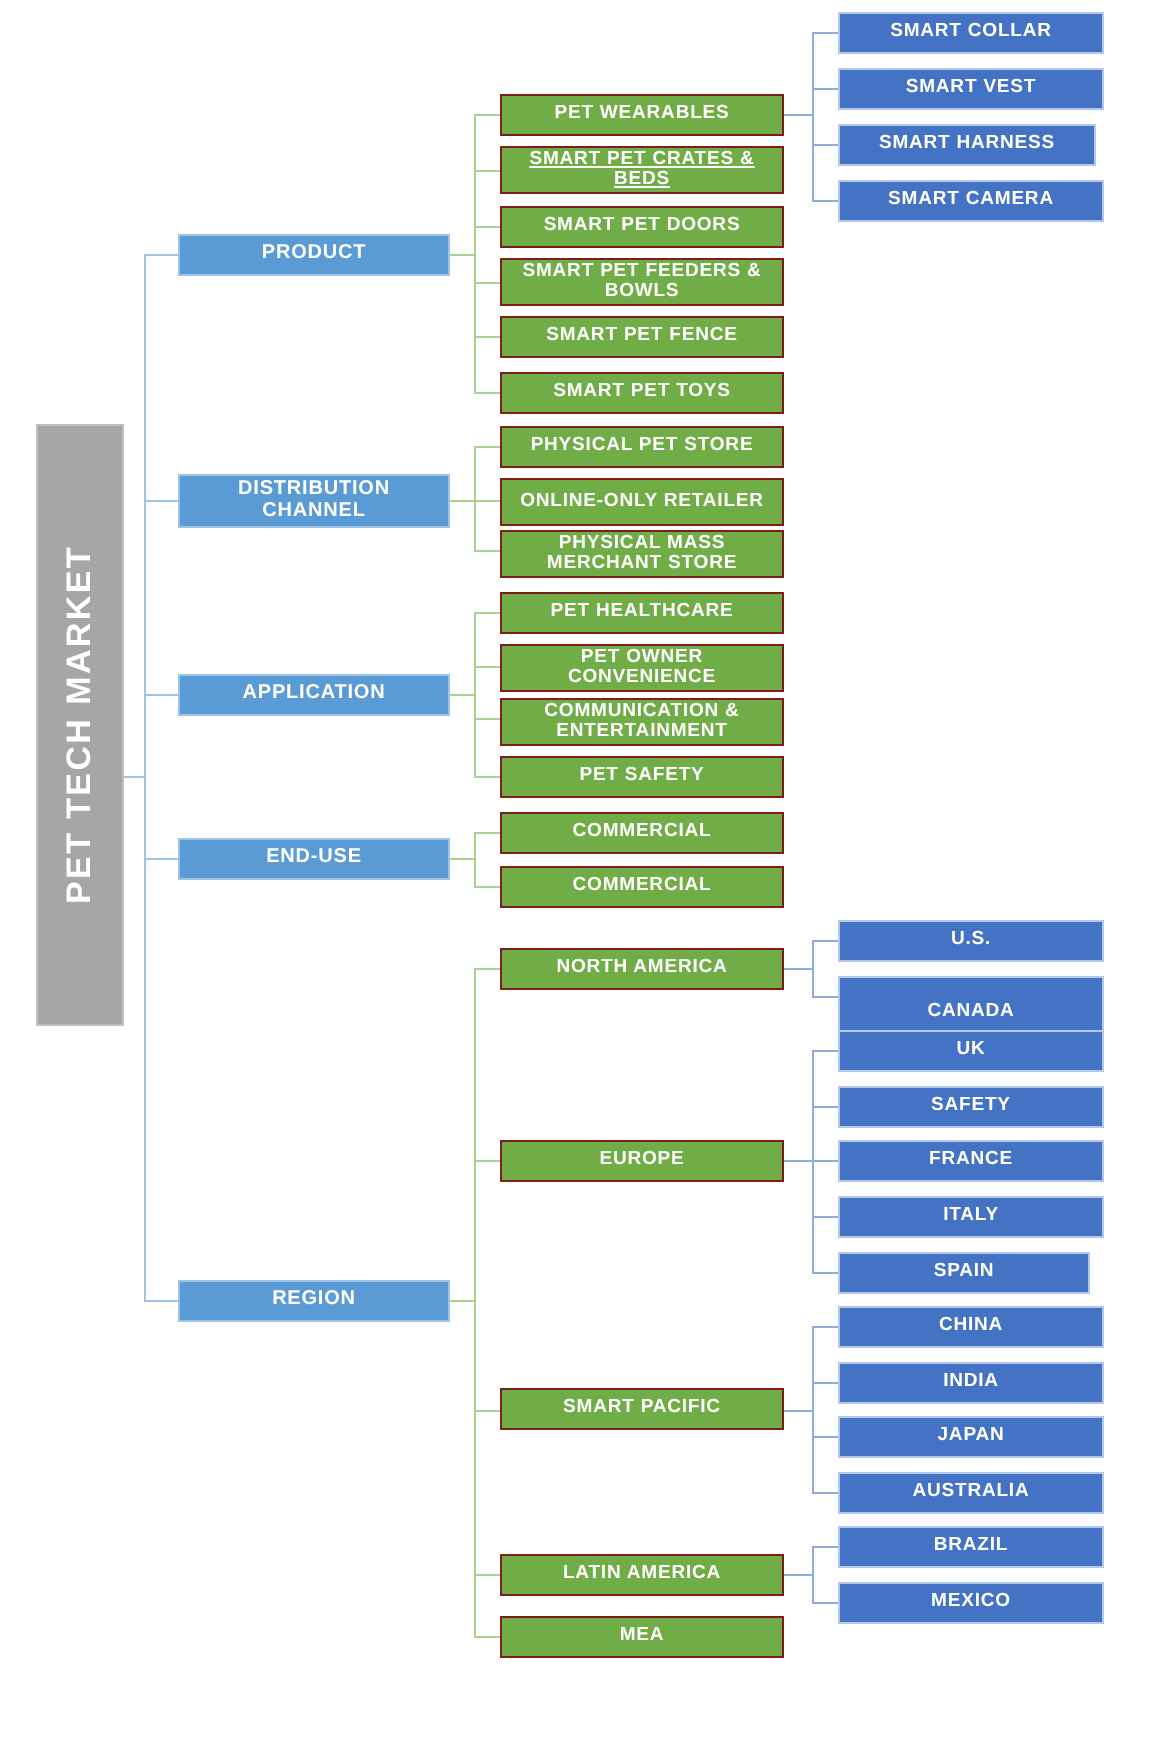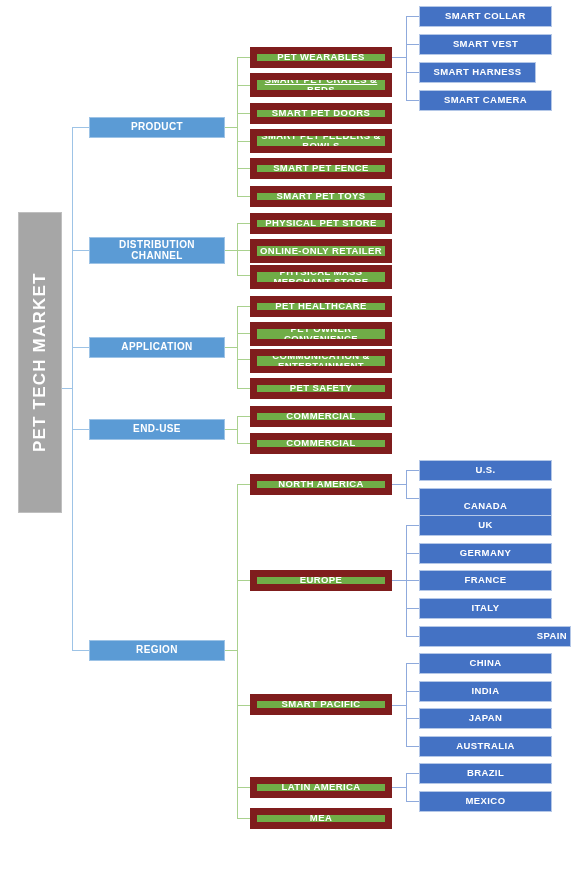--- a/index.html
+++ b/index.html
@@ -42,21 +42,21 @@
   }
   
   .node.cat {
     background: #5b9bd5;
     border: 1px solid #9dc3e6;
     font-size: 10px;
   }
   
   .node.leaf-green {
     background: #70ad47;
-    border: 7px solid #7f1d1d;
+    border: 1px solid #7f1d1d;
     font-size: 9.5px;
   }
   
   .node.leaf-blue {
     background: #4472c4;
     border: 1px solid #b4c7e7;
     font-size: 9.5px;
   }
   
   .conn {
@@ -146,21 +146,21 @@
   <div class="conn blue2" style="left:406px; top:44px; width:13px; height:1px;"></div>
   <div class="conn blue2" style="left:406px; top:72px; width:13px; height:1px;"></div>
   <div class="conn blue2" style="left:406px; top:100px; width:13px; height:1px;"></div>
 
   <div class="node leaf-blue" style="left:419px; top:6px; width:133px; height:21px;">
     <span>SMART COLLAR</span>
   </div>
   <div class="node leaf-blue" style="left:419px; top:34px; width:133px; height:21px;">
     <span>SMART VEST</span>
   </div>
-  <div class="node leaf-blue" style="left:419px; top:62px; width:117px; height:21px;">
+  <div class="node leaf-blue" style="left:419px; top:62px; width:129px; height:21px;">
     <span>SMART HARNESS</span>
   </div>
   <div class="node leaf-blue" style="left:419px; top:90px; width:133px; height:21px;">
     <span>SMART CAMERA</span>
   </div>
 
   <div class="conn green" style="left:225px; top:250px; width:12px; height:1px;"></div>
   <div class="conn green" style="left:237px; top:223px; width:1px; height:52px;"></div>
   <div class="conn green" style="left:237px; top:223px; width:13px; height:1px;"></div>
   <div class="conn green" style="left:237px; top:250px; width:13px; height:1px;"></div>
@@ -249,29 +249,29 @@
   <div class="conn blue2" style="left:406px; top:525px; width:13px; height:1px;"></div>
   <div class="conn blue2" style="left:406px; top:553px; width:13px; height:1px;"></div>
   <div class="conn blue2" style="left:406px; top:580px; width:13px; height:1px;"></div>
   <div class="conn blue2" style="left:406px; top:608px; width:13px; height:1px;"></div>
   <div class="conn blue2" style="left:406px; top:636px; width:13px; height:1px;"></div>
 
   <div class="node leaf-blue" style="left:419px; top:515px; width:133px; height:21px;">
     <span>UK</span>
   </div>
   <div class="node leaf-blue" style="left:419px; top:543px; width:133px; height:21px;">
-    <span>GERMANY</span>
+    <span>SAFETY</span>
   </div>
   <div class="node leaf-blue" style="left:419px; top:570px; width:133px; height:21px;">
     <span>FRANCE</span>
   </div>
   <div class="node leaf-blue" style="left:419px; top:598px; width:133px; height:21px;">
     <span>ITALY</span>
   </div>
-  <div class="node leaf-blue" style="left:419px; top:626px; width:152px; height:21px;justify-content:flex-end;">
+  <div class="node leaf-blue" style="left:419px; top:626px; width:126px; height:21px;">
     <span>SPAIN</span>
   </div>
 
   <div class="conn blue2" style="left:392px; top:705px; width:14px; height:1px;"></div>
   <div class="conn blue2" style="left:406px; top:663px; width:1px; height:83px;"></div>
   <div class="conn blue2" style="left:406px; top:663px; width:13px; height:1px;"></div>
   <div class="conn blue2" style="left:406px; top:691px; width:13px; height:1px;"></div>
   <div class="conn blue2" style="left:406px; top:718px; width:13px; height:1px;"></div>
   <div class="conn blue2" style="left:406px; top:746px; width:13px; height:1px;"></div>
 

